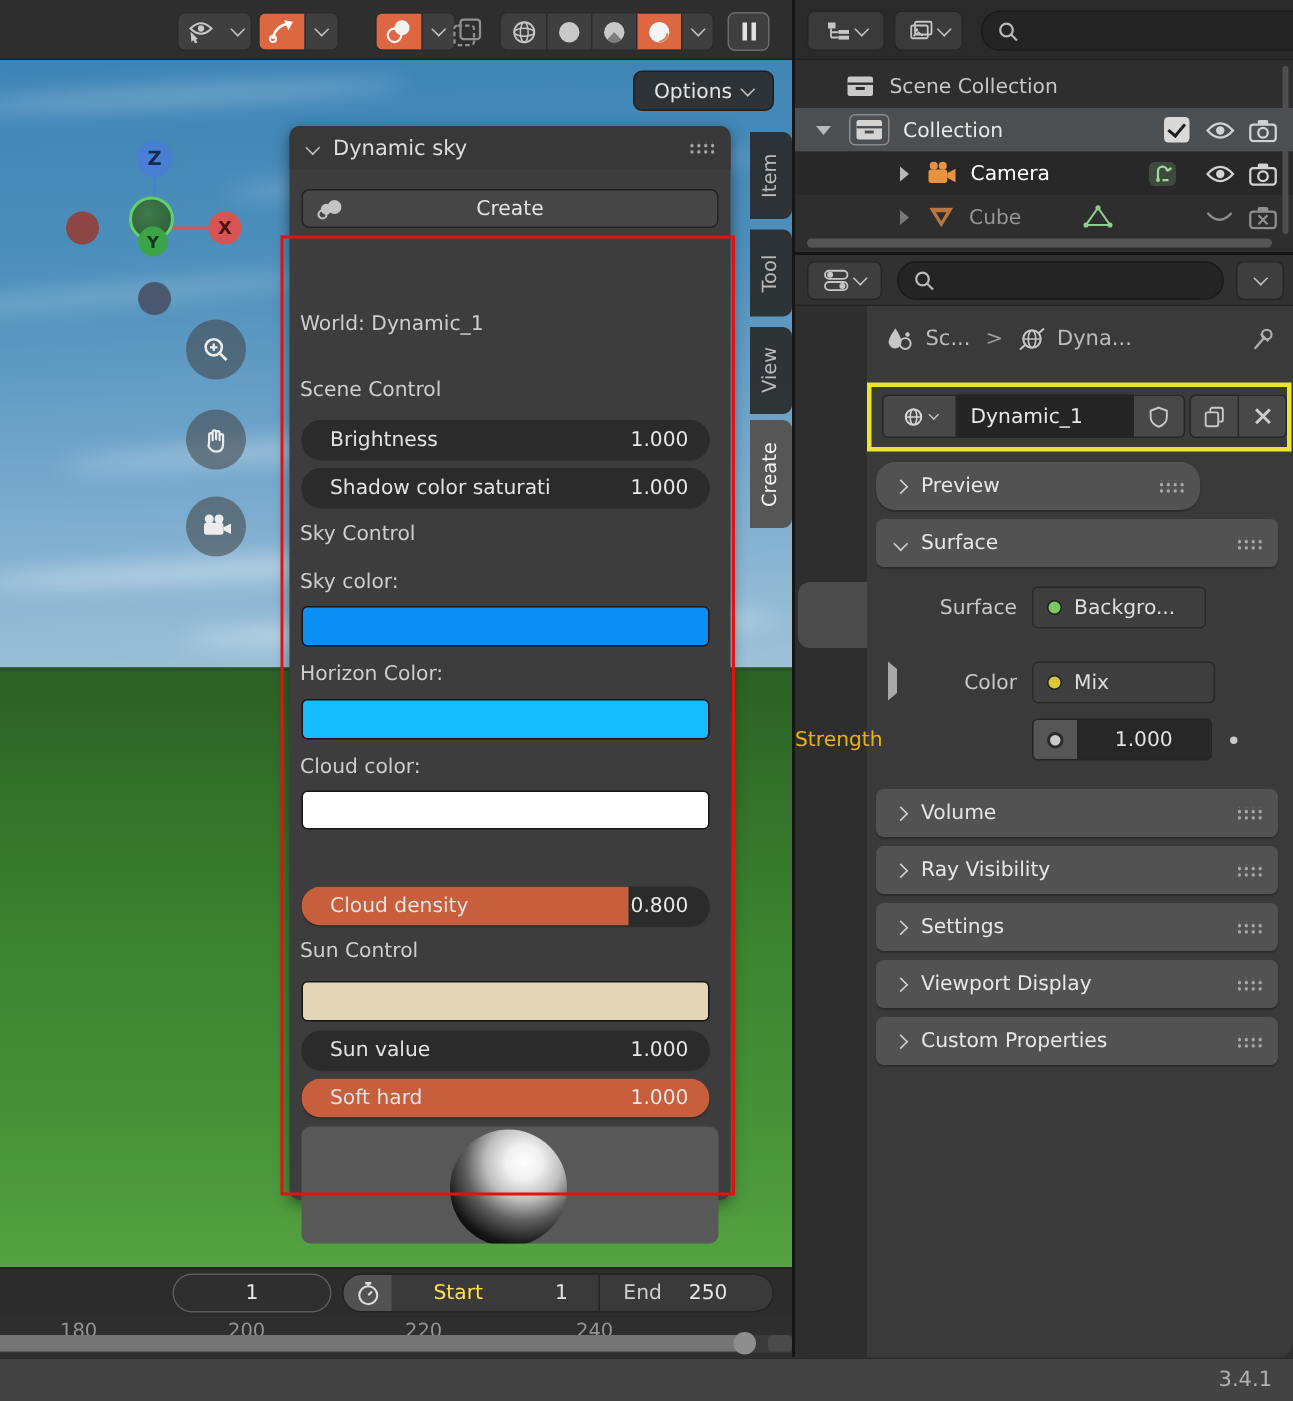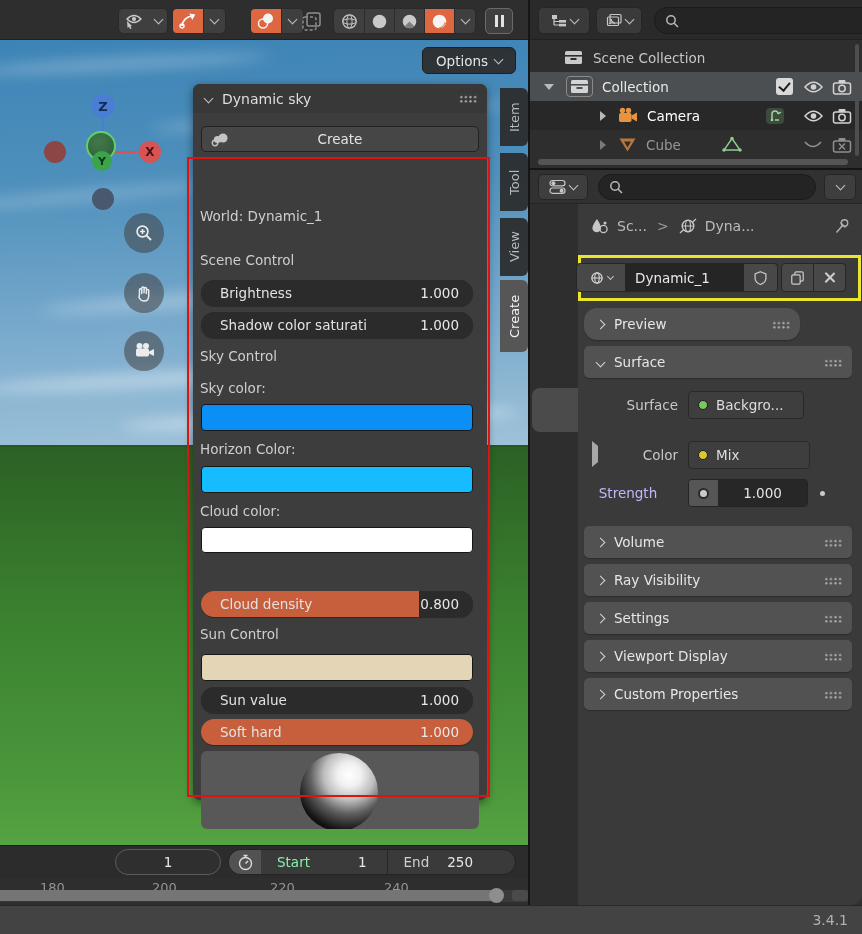--- a/index.html
+++ b/index.html
@@ -258,21 +258,21 @@
     </div>
     <div class="abs" style="left:228px;top:3px;width:288px;height:26px;background:#3a3a3a;border:1px solid #232323;border-radius:13px;display:flex;align-items:center;overflow:hidden;">
       <span style="width:32px;height:100%;background:#525252;display:flex;align-items:center;justify-content:center;">
         <svg width="17" height="17" viewBox="0 0 17 17">
             <circle cx="8.5" cy="9.5" r="6" fill="none" stroke="#dcdcdc" stroke-width="1.4"></circle>
             <line x1="8.5" y1="9.5" x2="11" y2="7" stroke="#dcdcdc" stroke-width="1.4"></line>
             <line x1="6.5" y1="1.5" x2="10.5" y2="1.5" stroke="#dcdcdc" stroke-width="1.6"></line>
             <line x1="8.5" y1="1.5" x2="8.5" y2="3.5" stroke="#dcdcdc" stroke-width="1.4"></line>
           </svg>
       </span>
-      <span style="margin-left:16px;color:#86efac;">Start</span>
+      <span style="margin-left:28px;color:#fde047;">Start</span>
       <span style="margin-left:48px;color:#e6e6e6;">1</span>
       <i style="width:1px;height:100%;background:#262626;margin-left:20px;"></i>
       <span style="margin-left:16px;color:#cfcfcf;">End</span>
       <span style="margin-left:18px;color:#e6e6e6;">250</span>
     </div>
   </div>
 
   <div class="abs" style="left:0;top:878px;width:528px;height:27px;background:#2e2e2e;overflow:hidden;">
     <span class="abs" style="left:40px;top:2px;color:#949494;font-size:13px;">180</span>
     <span class="abs" style="left:152px;top:2px;color:#949494;font-size:13px;">200</span>
@@ -450,21 +450,21 @@
         </svg>
       <span style="margin-left:8px;">Dyna...</span>
       <svg width="16" height="17" viewBox="0 0 16 17" style="margin-left:auto;margin-right:12px;">
           <circle cx="10.5" cy="5" r="3.2" fill="none" stroke="#b0b0b0" stroke-width="1.4"></circle>
           <line x1="8.5" y1="7.5" x2="2.5" y2="14.5" stroke="#b0b0b0" stroke-width="1.5"></line>
           <line x1="6.5" y1="4.5" x2="11.5" y2="9.5" stroke="#b0b0b0" stroke-width="1.3"></line>
         </svg>
     </div>
 
     <div class="abs" style="left:48px;top:85px;width:283px;height:46px;border:3px solid var(--annotation-yellow);"></div>
-    <div class="abs" style="left:46px;top:93px;width:270px;height:29px;display:flex;">
+    <div class="abs" style="left:58px;top:93px;width:270px;height:29px;display:flex;">
       <span style="width:50px;background:#484848;border-radius:4px 0 0 4px;border:1px solid #262626;display:flex;align-items:center;justify-content:center;gap:3px;">
         <svg width="16" height="16" viewBox="0 0 18 18">
             <circle cx="9" cy="9" r="5.8" fill="none" stroke="#d5d5d5" stroke-width="1.5"></circle>
             <ellipse cx="9" cy="9" rx="2.5" ry="5.8" fill="none" stroke="#d5d5d5" stroke-width="1.2"></ellipse>
             <line x1="3.4" y1="9" x2="14.6" y2="9" stroke="#d5d5d5" stroke-width="1.2"></line>
           </svg>
         <span class="chev" style="width:5px;height:5px;"></span>
       </span>
       <span style="width:118px;background:#252525;border-top:1px solid #262626;border-bottom:1px solid #262626;display:flex;align-items:center;padding-left:9px;color:#e8e8e8;">Dynamic_1</span>
       <span style="width:34px;background:#484848;border:1px solid #262626;border-left:none;border-radius:0 4px 4px 0;display:flex;align-items:center;justify-content:center;">
@@ -505,21 +505,21 @@
 
     <div class="abs" style="left:62px;top:276px;"><span class="tri-r" style="border-left-color:#a8a8a8;"></span></div>
     <div class="abs" style="left:0;top:270px;width:148px;height:30px;display:flex;align-items:center;justify-content:flex-end;color:#c8c8c8;">
         <span>Color</span>
       </div>
     <div class="fieldbtn" style="left:158px;top:271px;width:122px;">
       <span class="dot" style="width:10px;height:10px;background:#d9c832;border:1px solid #1f1f1f;margin:0 8px 0 9px;"></span>
       <span>Mix</span>
     </div>
 
-    <div class="abs" style="left:0;top:308px;width:148px;height:30px;display:flex;align-items:center;justify-content:center;color:#c4b5fd;margin-left:24px;">
+    <div class="abs" style="left:0;top:308px;width:148px;height:30px;display:flex;align-items:center;justify-content:flex-start;color:#eab308;">
         <span>Strength</span>
       </div>
     <div class="abs" style="left:158px;top:309px;width:120px;height:28px;display:flex;border-radius:4px;overflow:hidden;border:1px solid #242424;">
       <span style="width:29px;background:#565656;display:flex;align-items:center;justify-content:center;">
         <span class="dot" style="width:11px;height:11px;background:#c9c9c9;border:2px solid #2a2a2a;"></span>
       </span>
       <span style="flex:1;background:#272727;display:flex;align-items:center;justify-content:center;color:#e4e4e4;">1.000</span>
     </div>
     <span class="dot" style="position:absolute;left:290px;top:321px;width:5px;height:5px;background:#c9c9c9;"></span>
 

